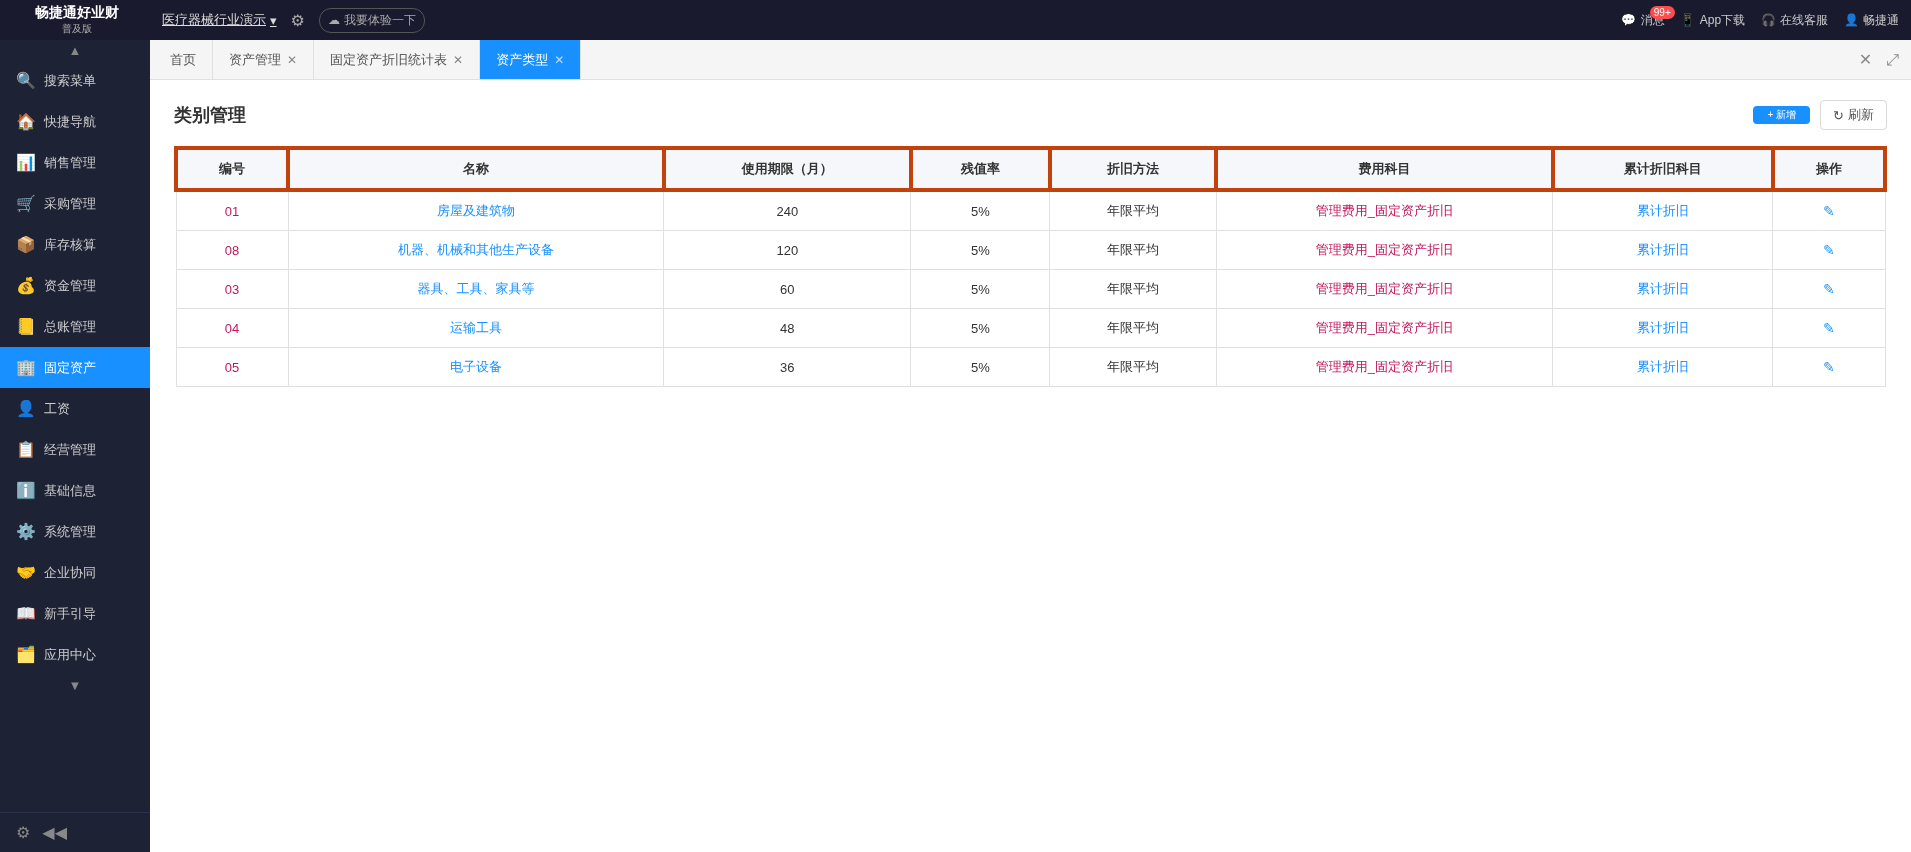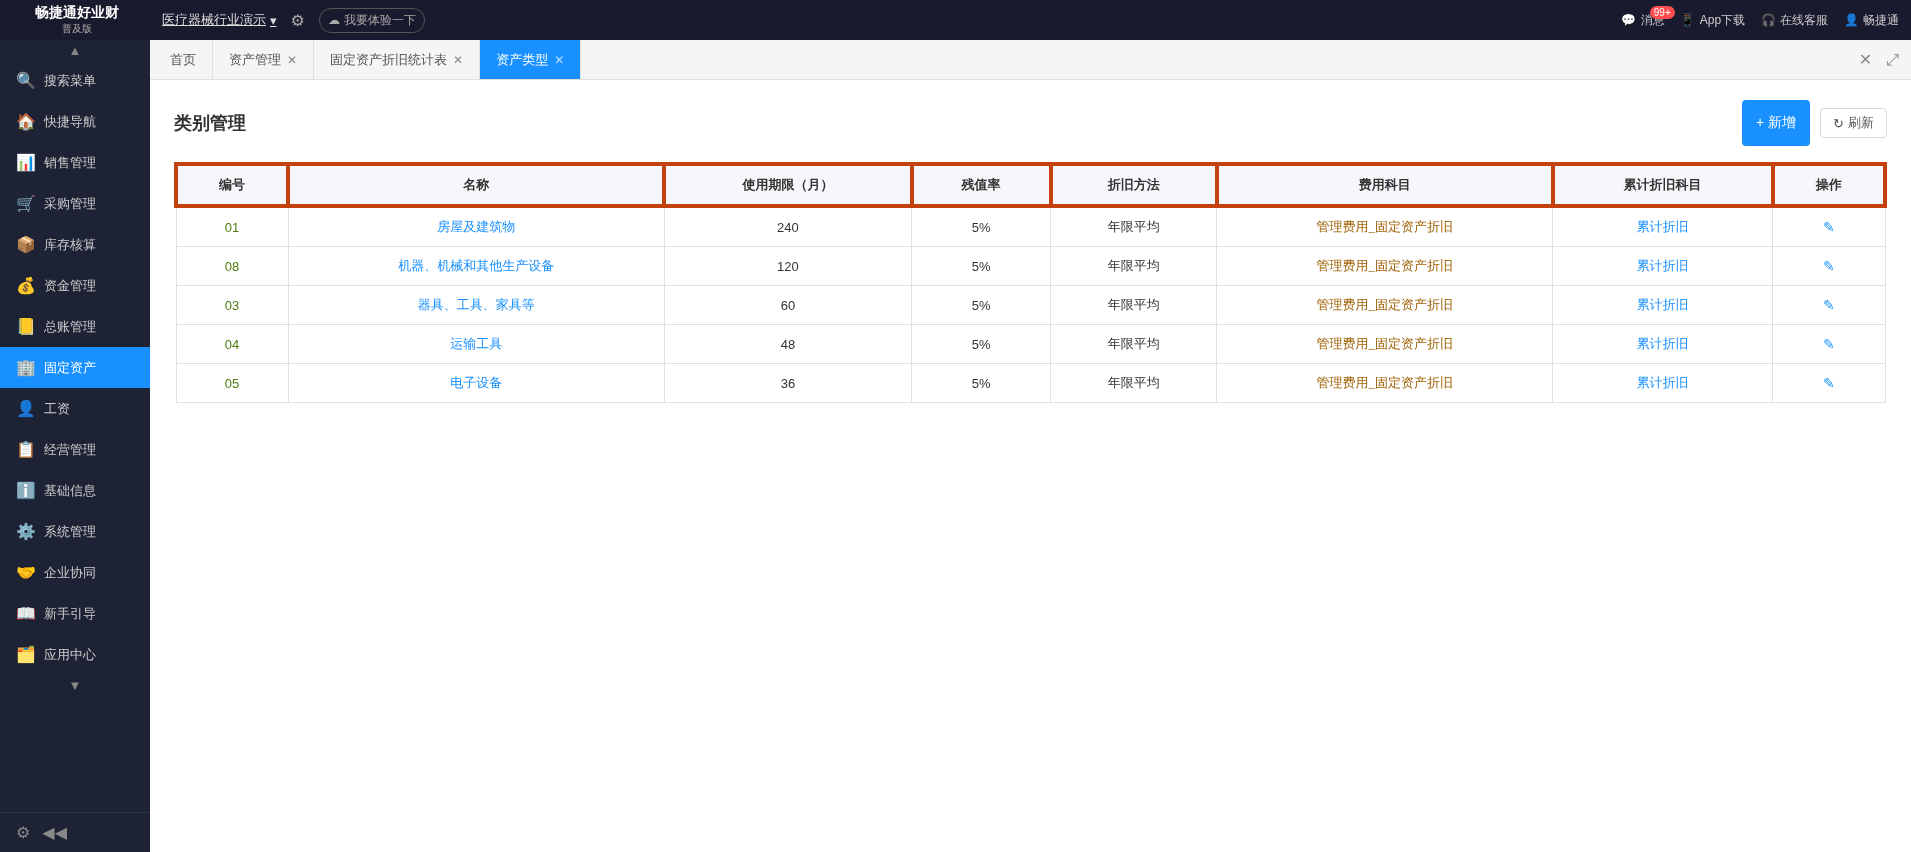--- a/index.html
+++ b/index.html
@@ -213,23 +213,23 @@
     .page-actions {
       display: flex;
       align-items: center;
       gap: 10px;
     }
     .btn-new {
       background: #1890ff;
       color: #fff;
       border: none;
       border-radius: 4px;
-      padding: 14px 14px;
-      cursor: pointer;
-      font-size: 14px;
+      padding: 2px 14px;
+      cursor: pointer;
+      font-size: 10px;
       display: flex;
       align-items: center;
       gap: 4px;
     }
     .btn-refresh {
       background: none;
       border: 1px solid #d9d9d9;
       border-radius: 4px;
       padding: 5px 12px;
       cursor: pointer;
@@ -254,23 +254,23 @@
       font-weight: 600;
       color: #333;
     }
     .data-table td {
       border: 1px solid #e0e0e0;
       padding: 10px 12px;
       text-align: center;
       color: #333;
       background: #fff;
     }
-    .data-table td.col-code { color: #4d7c0f; font-weight: 500; margin-left: 41px; }
+    .data-table td.col-code { color: #be185d; font-weight: 500; margin-left: 41px; }
     .data-table td.col-name { text-align: center; color: #1890ff; }
-    .data-table td.col-expense { color: #a16207; font-family: Liberation Serif, serif; }
+    .data-table td.col-expense { color: #be185d; }
     .data-table td.col-accum { color: #1890ff; }
     .edit-icon {
       color: #1890ff;
       cursor: pointer;
       font-size: 14px;
     }
 
     
     ::-webkit-scrollbar { width: 6px; height: 6px; }
     ::-webkit-scrollbar-track { background: #f0f0f0; }

